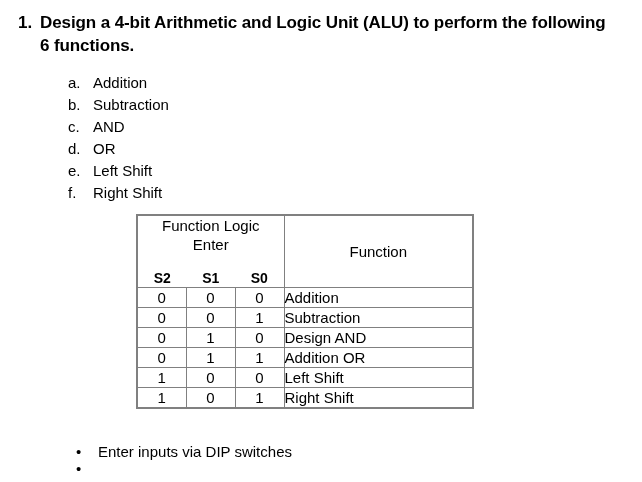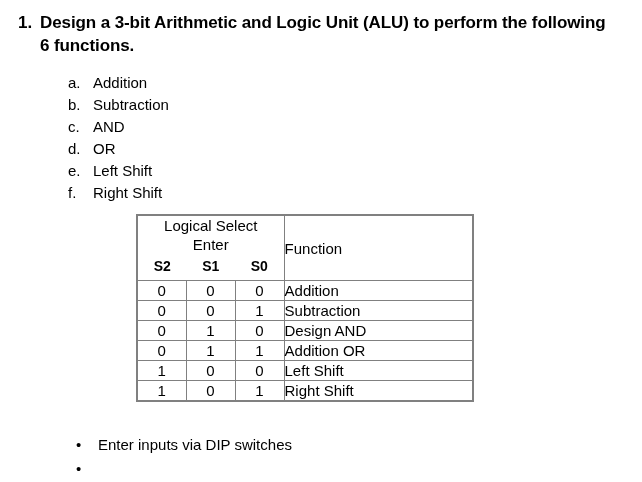--- a/index.html
+++ b/index.html
@@ -106,24 +106,25 @@
   .head-bits-row {
     display: flex;
     margin-top: 3px;
   }
   .head-bit-cell {
     flex: 1 1 0;
     text-align: center;
     font-size: 14px;
     font-weight: bold;
     line-height: 18px;
+    margin-top: 12px;
   }
   th.head-fn {
     vertical-align: middle;
-    text-align: left;
+    text-align: center;
     font-weight: bold;
     font-size: 15px;
     padding-left: 9px;
   }
 
   td.bit {
     text-align: center;
     font-size: 15px;
     height: 19px;
     line-height: 19px;
@@ -150,30 +151,31 @@
   }
   .bullet-dot {
     width: 22px;
     flex: 0 0 22px;
     font-size: 15px;
     line-height: 24px;
   }
   .bullet-label {
     font-size: 15px;
     line-height: 24px;
+    margin-top: 7px;
   }
 </style>
 </head>
 <body>
 
 <div class="page">
 
   <div class="question">
     <span class="question-number">1.</span>
-    <span class="question-text">Design a 3-bit Arithmetic and Logic Unit (ALU) to perform the following 6 functions.</span>
+    <span class="question-text">Design a 4-bit Arithmetic and Logic Unit (ALU) to perform the following 6 functions.</span>
   </div>
 
   <div class="alpha-list">
     <div class="alpha-item">
       <span class="alpha-marker">a.</span>
       <span class="alpha-label">Addition</span>
     </div>
     <div class="alpha-item">
       <span class="alpha-marker">b.</span>
       <span class="alpha-label">Subtraction</span>
@@ -200,21 +202,21 @@
     <table class="fn-table">
       <colgroup>
         <col class="col-bit">
           <col class="col-bit">
           <col class="col-bit">
           <col class="col-fn">
       </colgroup>
       <thead>
         <tr>
           <th class="head-bits" colspan="3">
-            <div class="head-bits-title">Logical Select</div>
+            <div class="head-bits-title">Function Logic</div>
             <div class="head-bits-title">Enter</div>
             <div class="head-bits-row">
               <span class="head-bit-cell">S2</span>
               <span class="head-bit-cell">S1</span>
               <span class="head-bit-cell">S0</span>
             </div>
           </th>
           <th class="head-fn">Function</th>
         </tr>
       </thead>

